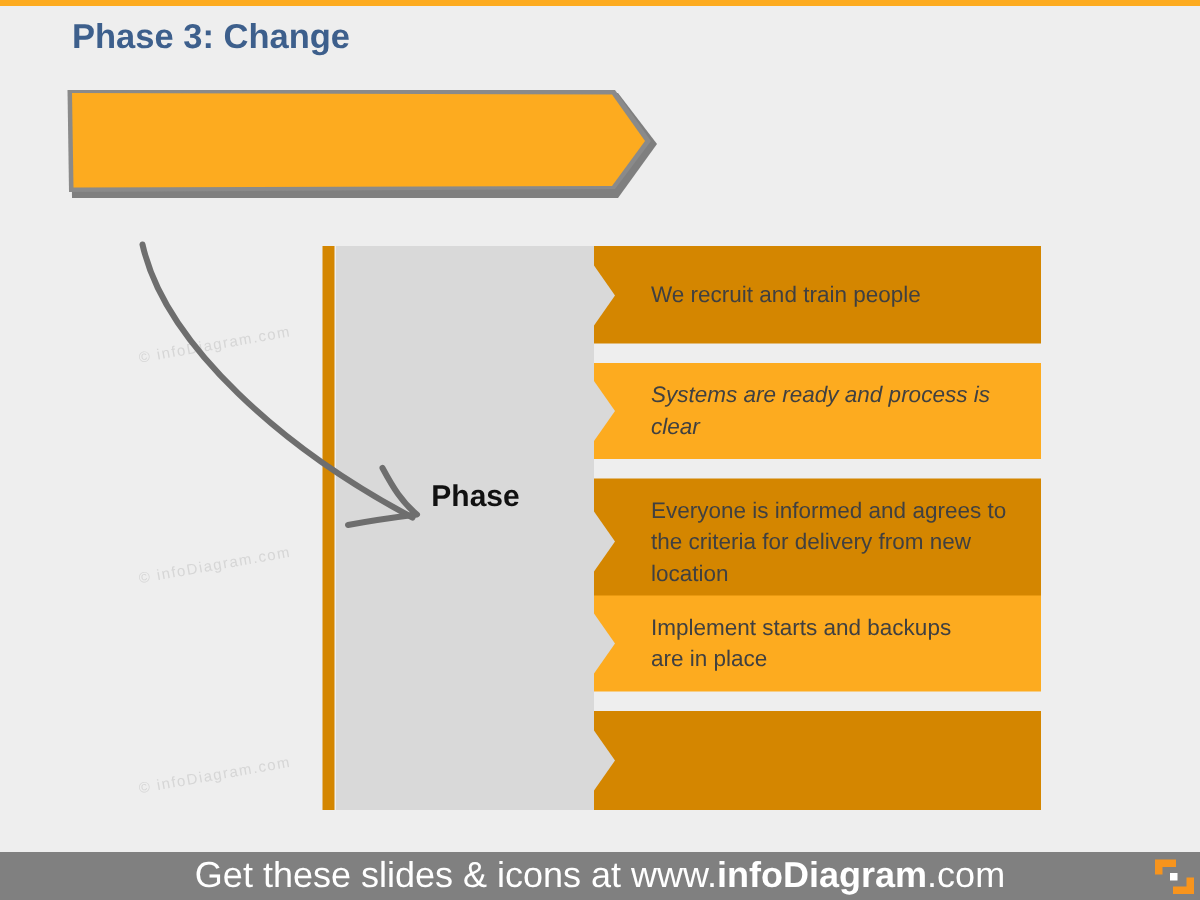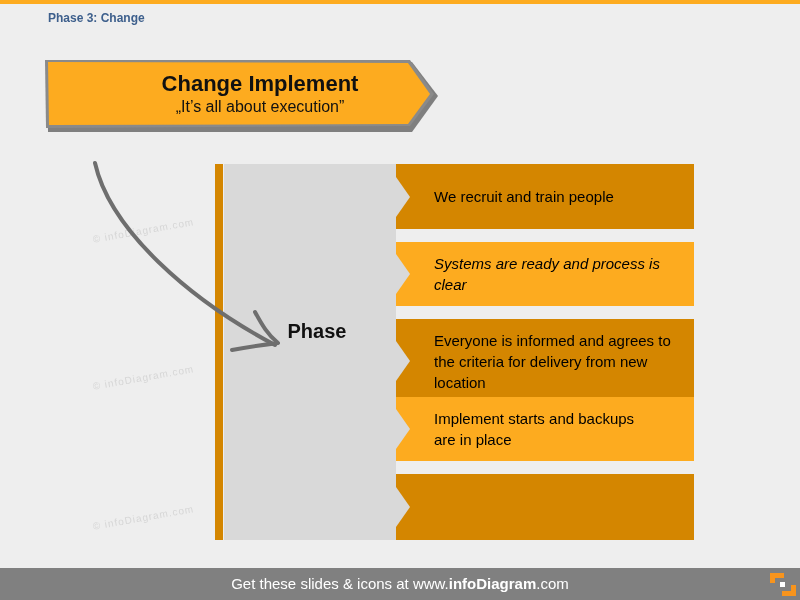--- a/index.html
+++ b/index.html
@@ -4,21 +4,21 @@
   <style>
     html, body { margin: 0; padding: 0; }
     body {
       width: 800px; height: 600px; position: relative; overflow: hidden;
       background: #eeeeee;
       font-family: "Liberation Sans", "DejaVu Sans", sans-serif;
     }
     .top-bar { position: absolute; left: 0; top: 0; width: 800px; height: 4px; background: #fdab1f; }
     .title {
       position: absolute; left: 48px; top: 11px;
-      font-size: 12px; font-weight: bold; color: #3d5f8c;
+      font-size: 23px; font-weight: bold; color: #3d5f8c;
     }
     .watermark {
       position: absolute; font-size: 10px; color: #d6d6d6; letter-spacing: 1px;
       transform: rotate(-10deg); white-space: nowrap;
     }
     .banner { position: absolute; left: 42px; top: 58px; width: 398px; height: 76px; }
     .banner svg { position: absolute; left: 0; top: 0; }
     .banner-text {
       position: absolute; left: 48px; top: 0; width: 340px; height: 72px;
       display: flex; flex-direction: column; align-items: center; justify-content: center;
@@ -37,54 +37,50 @@
       position: absolute; left: 396px; width: 298px;
       display: flex; align-items: center;
     }
     .row .notch {
       position: absolute; left: 0; top: 50%; width: 0; height: 0;
       margin-top: -20px;
       border-top: 20px solid transparent; border-bottom: 20px solid transparent;
       border-left: 14px solid #d9d9d9;
     }
     .row-text {
-      margin-left: 38px; font-size: 15px; line-height: 21px; color: #000000; width: 250px;
+      margin-left: 38px; font-size: 15px; line-height: 21px; color: #404040; width: 250px;
     }
     .row.dark { background: #d48600; }
     .row.light { background: #fdab1f; }
     .footer {
       position: absolute; left: 0; top: 568px; width: 800px; height: 32px; background: #808080;
     }
     .footer-text {
       position: absolute; left: 0; top: 0; width: 800px; height: 32px; line-height: 32px;
-      text-align: center; color: #ffffff; font-size: 15px;
+      text-align: center; color: #ffffff; font-size: 24px;
     }
     .footer-text b { font-weight: bold; }
     .logo { position: absolute; left: 769px; top: 571px; width: 28px; height: 26px; }
   </style>
 </head>
 <body>
 
 <div class="top-bar"></div>
 <div class="title">Phase 3: Change</div>
 
 <div class="watermark" style="left:92px; top:225px;">© infoDiagram.com</div>
 <div class="watermark" style="left:92px; top:372px;">© infoDiagram.com</div>
 <div class="watermark" style="left:92px; top:512px;">© infoDiagram.com</div>
 
 <div class="banner">
   <svg width="398" height="76">
     <polygon points="5,6 370,4 396,38 370,74 6,74" fill="#7f7f7f"></polygon>
     <polygon points="3,2 368,2 392,36 368,68 4,70" fill="#8a8a8a"></polygon>
     <polygon points="6,4 366,5 388,36 366,66 7,67" fill="#fdab1f"></polygon>
   </svg>
-  <div class="banner-text">
-    <div class="banner-title">Change Implement</div>
-    <div class="banner-subtitle">„It’s all about execution”</div>
-  </div>
 </div>
 
 <div class="container-strip"></div>
 <div class="container-box"></div>
 
 <svg class="arrow" width="800" height="600">
   <path d="M95,163 C110,230 190,300 275,345" stroke="#6e6e6e" stroke-width="4" fill="none" stroke-linecap="round"></path>
   <path d="M255,312 C262,325 268,335 278,343 C262,345 248,347 232,350" stroke="#6e6e6e" stroke-width="4" fill="none" stroke-linecap="round" stroke-linejoin="round"></path>
 </svg>
 

